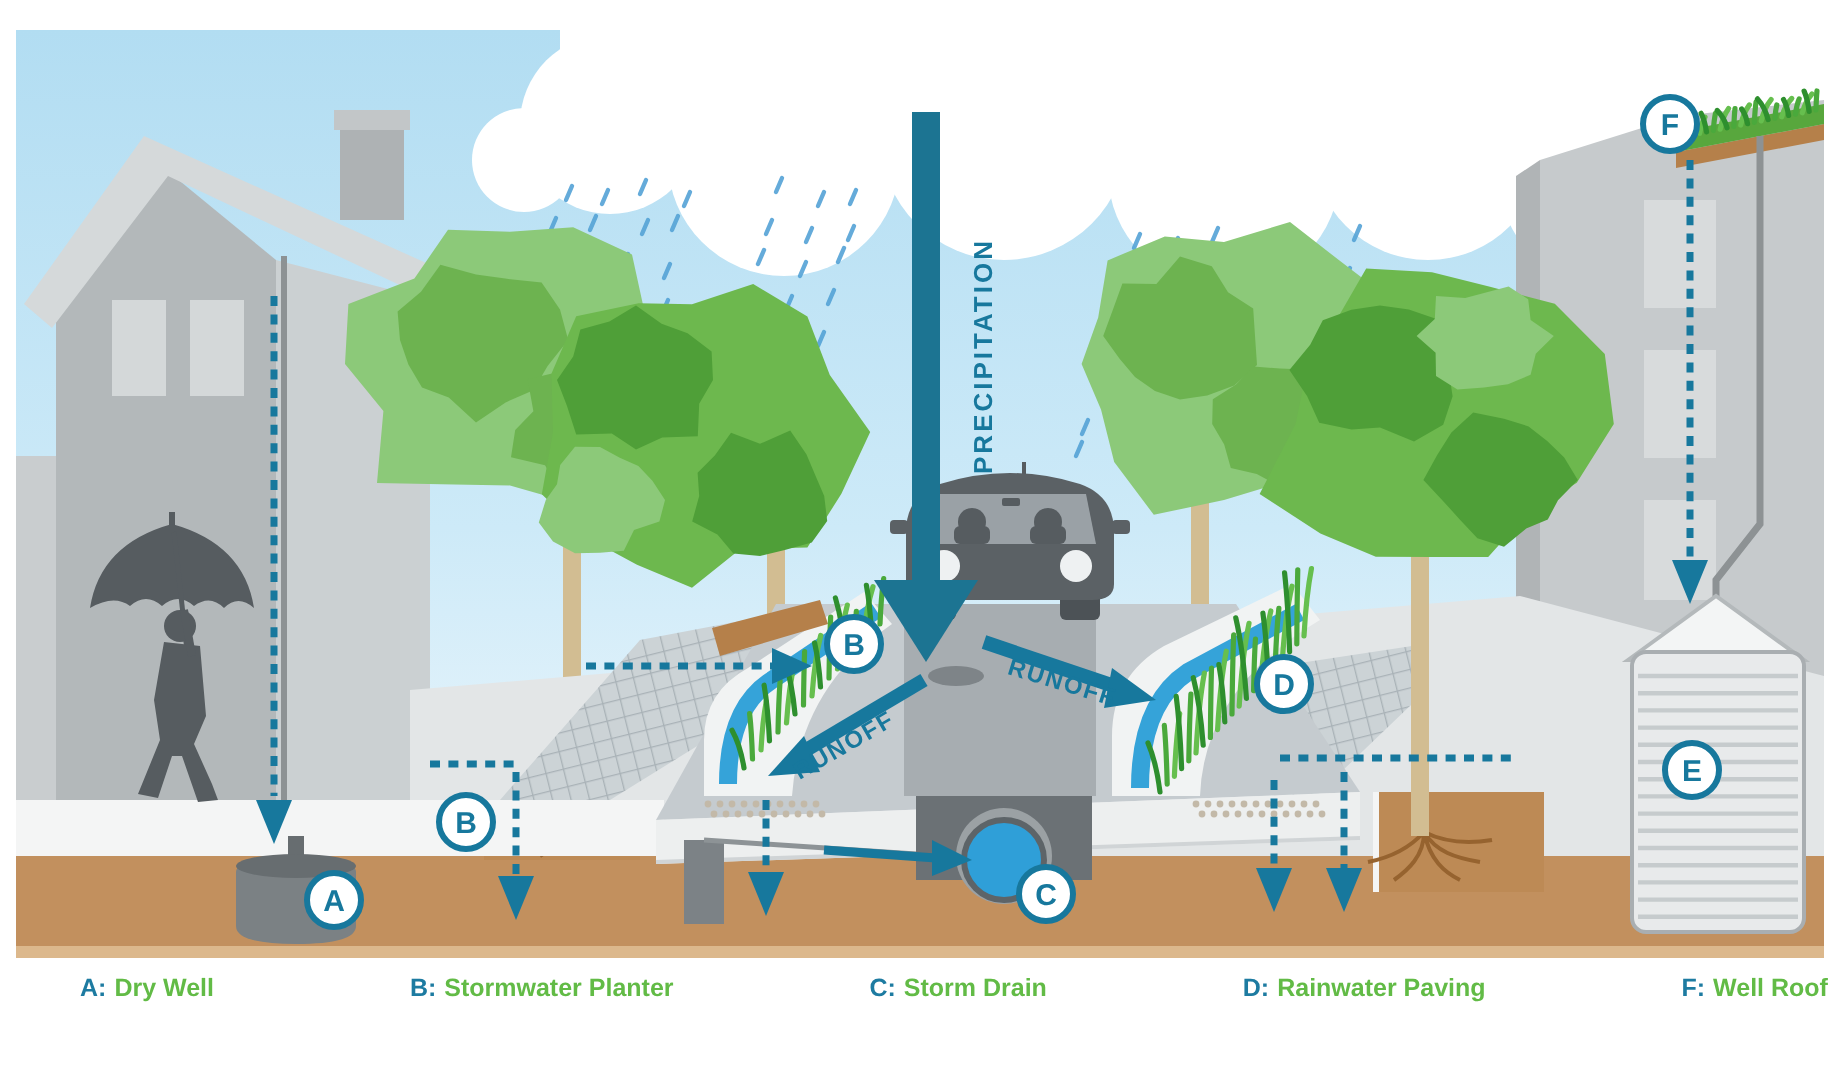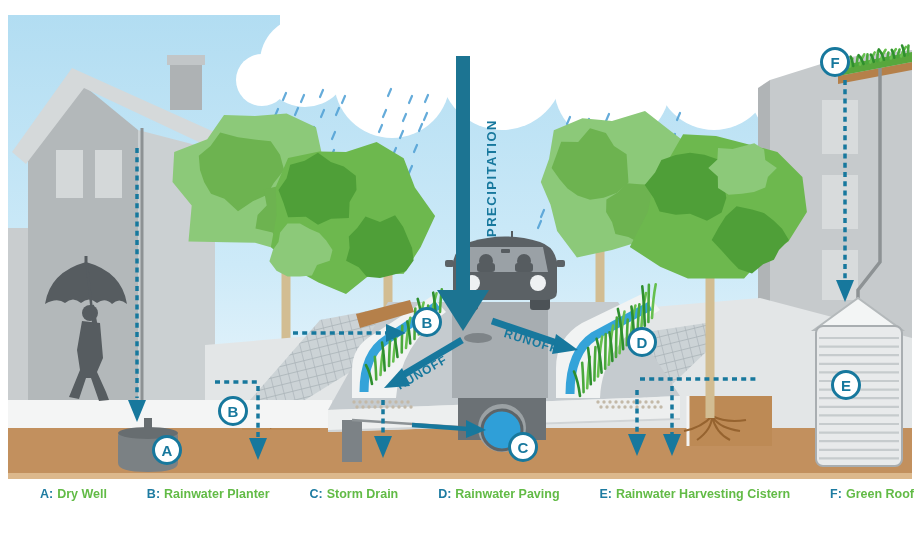--- a/index.html
+++ b/index.html
@@ -522,19 +522,18 @@
     <text class="marker-letter" x="846" y="390.5">E</text>
   </g>
   <g>
     <circle cx="835" cy="62" r="13.5" fill="#ffffff" stroke="#17789d" stroke-width="3"></circle>
     <text class="marker-letter" x="835" y="67.5">F</text>
   </g>
 </svg>
 
 <div id="legend">
   <span class="legend-item"><span class="legend-key">A:</span><span class="legend-label">Dry Well</span></span>
-  <span class="legend-item"><span class="legend-key">B:</span><span class="legend-label">Rainwater Planter</span></span>
+  <span class="legend-item"><span class="legend-key">B:</span><span class="legend-label">Stormwater Planter</span></span>
   <span class="legend-item"><span class="legend-key">C:</span><span class="legend-label">Storm Drain</span></span>
   <span class="legend-item"><span class="legend-key">D:</span><span class="legend-label">Rainwater Paving</span></span>
-  <span class="legend-item"><span class="legend-key">E:</span><span class="legend-label">Rainwater Harvesting Cistern</span></span>
-  <span class="legend-item"><span class="legend-key">F:</span><span class="legend-label">Green Roof</span></span>
+  <span class="legend-item"><span class="legend-key">F:</span><span class="legend-label">Well Roof</span></span>
 </div>
 </div>
 
 </body></html>

